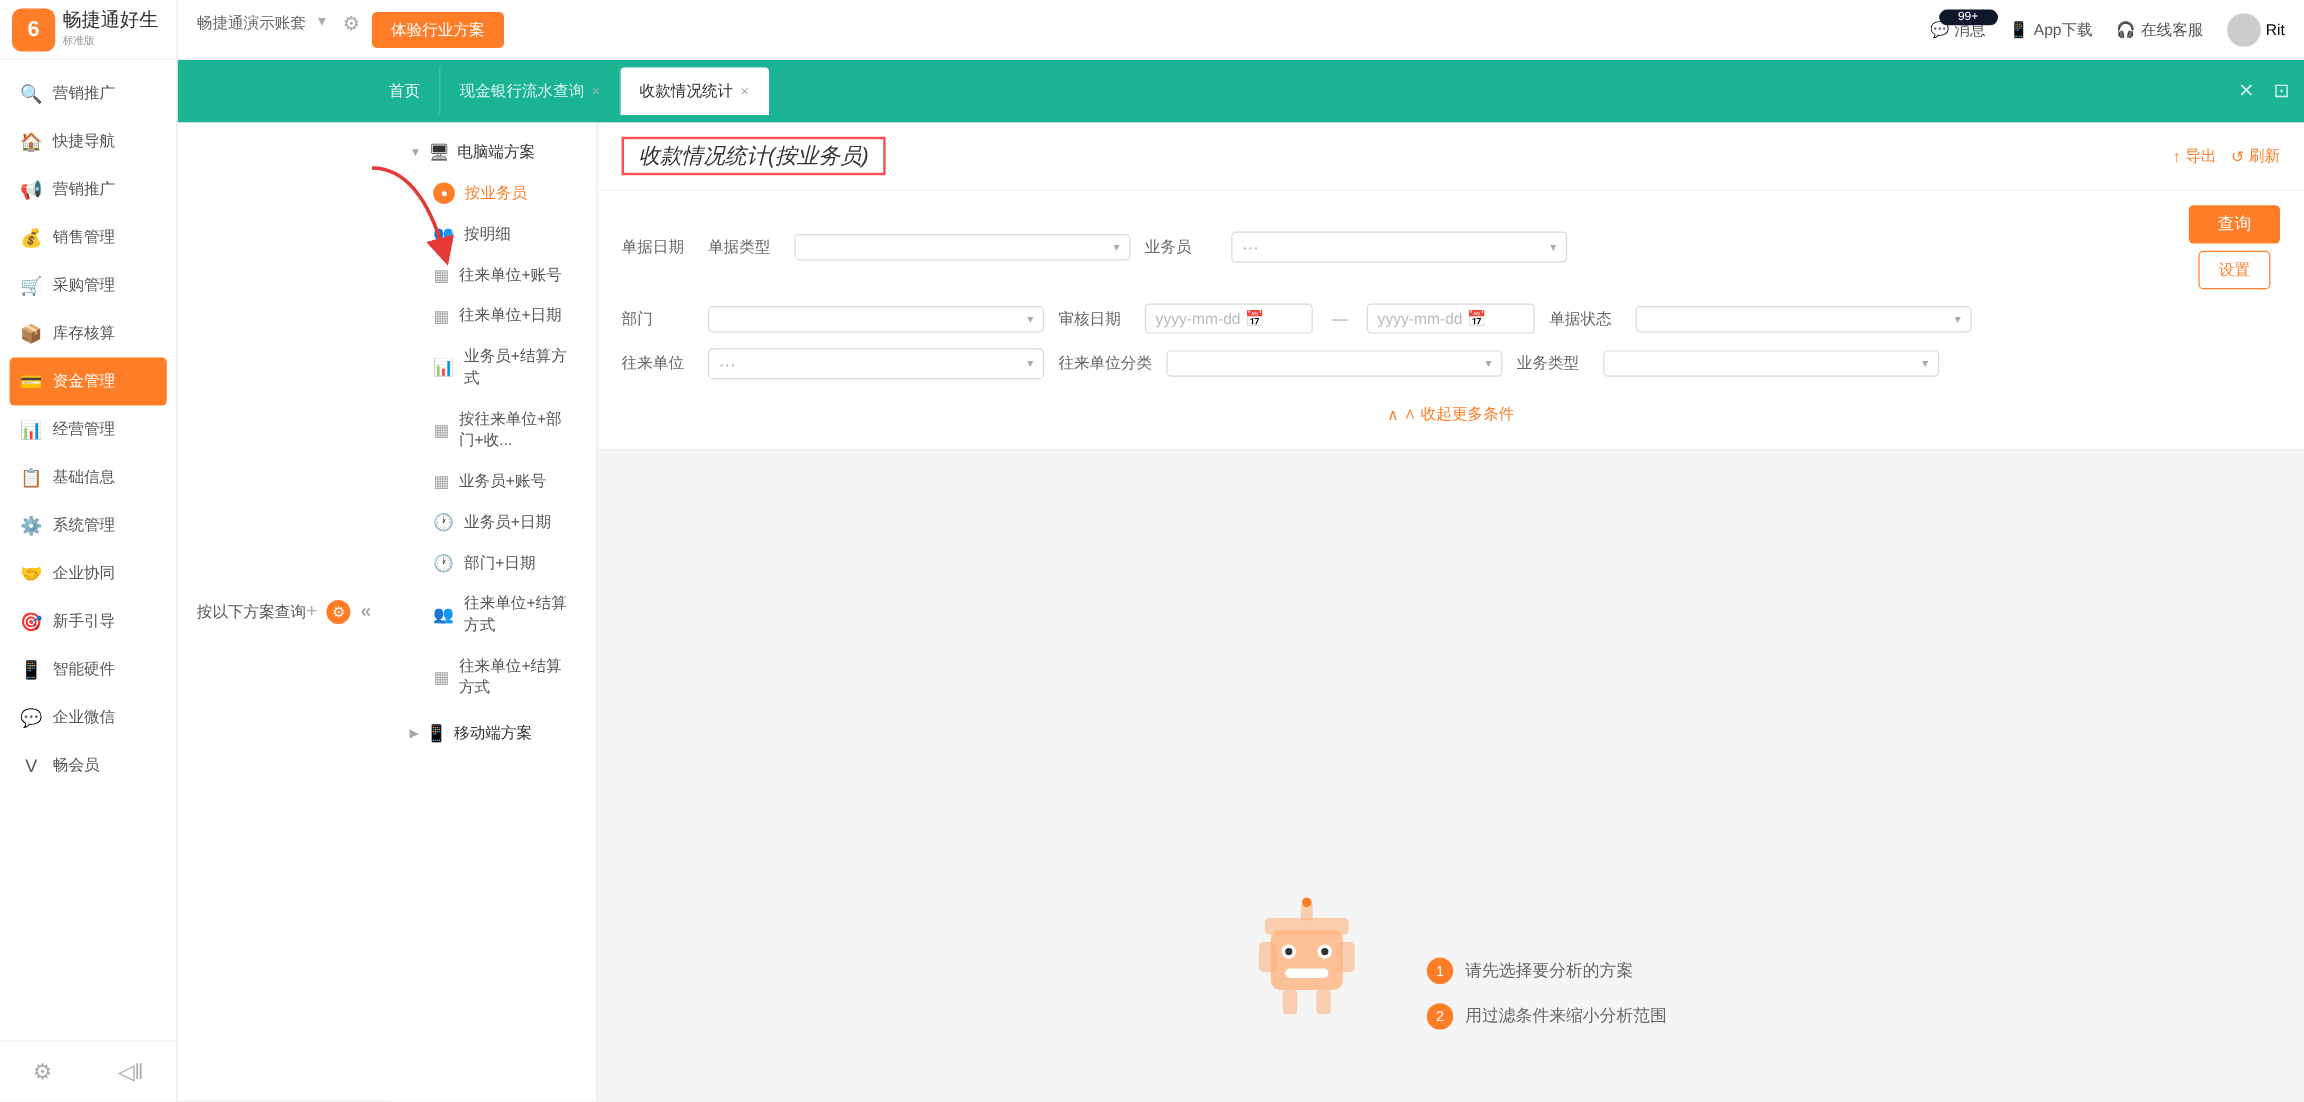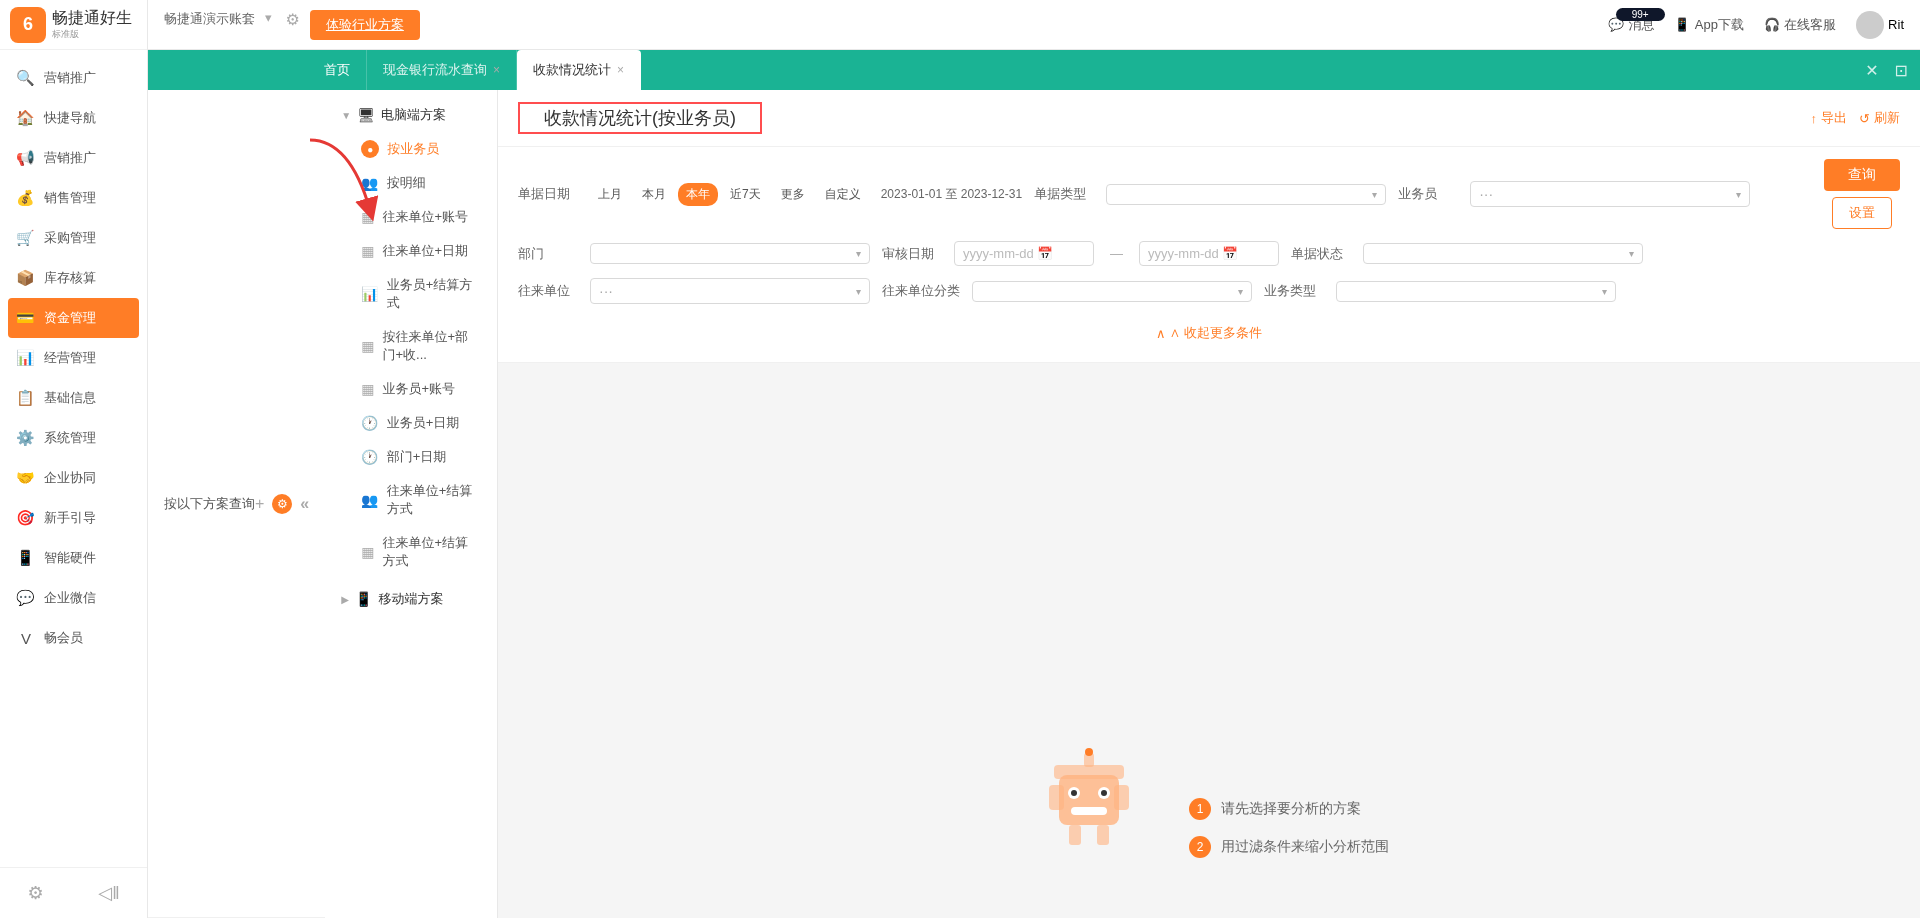--- a/index.html
+++ b/index.html
@@ -20,31 +20,31 @@
 
     
     .main { flex: 1; display: flex; flex-direction: column; overflow: hidden; }
 
     
     .top-header { height: 50px; background: #fff; display: flex; align-items: center; padding: 0 16px; border-bottom: 1px solid #e8e8e8; justify-content: space-between; }
     .top-header-left { display: flex; align-items: flex-start; gap: 10px; }
     .header-company { font-size: 13px; color: #666; }
     .header-dropdown { color: #aaa; cursor: pointer; }
     .header-gear { color: #aaa; cursor: pointer; font-size: 16px; margin-left: 4px; }
-    .header-trial-btn { background: #ff7d26; color: white; border: none; border-radius: 4px; padding: 6px 16px; font-size: 13px; cursor: pointer; text-decoration: underline; }
+    .header-trial-btn { background: #ff7d26; color: white; border: none; border-radius: 4px; padding: 6px 16px; font-size: 13px; cursor: pointer; }
     .top-header-right { display: flex; align-items: center; gap: 20px; }
     .header-msg { display: flex; align-items: center; gap: 4px; color: #555; font-size: 13px; cursor: pointer; position: relative; }
     .msg-badge { background: #0f172a; color: white; border-radius: 10px; font-size: 10px; padding: 1px 16px; position: absolute; top: -8px; right: -10px; }
     .header-app { display: flex; align-items: center; gap: 4px; color: #555; font-size: 13px; cursor: pointer; }
     .header-service { display: flex; align-items: center; gap: 4px; color: #555; font-size: 13px; cursor: pointer; }
     .header-user { display: flex; align-items: center; gap: 4px; }
     .user-avatar { width: 28px; height: 28px; border-radius: 50%; background: #ddd; }
 
     
-    .tab-bar { height: 40px; background: #1ab394; display: flex; align-items: center; padding: 0 0 0 160px; }
+    .tab-bar { height: 52px; background: #1ab394; display: flex; align-items: center; padding: 0 0 0 160px; }
     .tab-item { display: flex; align-items: center; padding: 0 16px; height: 40px; font-size: 13px; color: rgba(255,255,255,0.85); cursor: pointer; border-right: 1px solid rgba(255,255,255,0.2); gap: 6px; }
     .tab-item.home { color: white; font-weight: 500; }
     .tab-item.active { background: #fff; color: #333; border-radius: 4px 4px 0 0; }
     .tab-close { color: #aaa; font-size: 12px; cursor: pointer; }
     .tab-bar-right { margin-left: auto; display: flex; align-items: center; padding-right: 8px; gap: 8px; }
     .tab-window-btn { color: rgba(255,255,255,0.8); font-size: 16px; cursor: pointer; padding: 4px; }
 
     
     .page-content { flex: 1; display: flex; overflow: hidden; }
 
@@ -63,21 +63,21 @@
     .scheme-item.active { color: #ff7d26; }
     .scheme-item .item-icon { width: 18px; height: 18px; border-radius: 50%; background: #ff7d26; color: white; display: flex; align-items: center; justify-content: center; font-size: 10px; margin-right: 8px; flex-shrink: 0; }
     .scheme-item .item-icon-plain { margin-right: 8px; color: #aaa; font-size: 14px; }
     .mobile-group { margin-top: 4px; }
 
     
     .right-panel { flex: 1; display: flex; flex-direction: column; overflow: hidden; }
 
     
     .page-title-bar { padding: 12px 20px; background: #fff; border-bottom: 1px solid #f0f0f0; display: flex; align-items: center; justify-content: space-between; }
-    .page-title { font-size: 18px; font-weight: 500; color: #333; border: 2px solid #ff4d4f; padding: 2px 24px; }
+    .page-title { font-size: 18px; font-weight: 500; color: #333; border: 2px solid #ff4d4f; padding: 2px 12px; font-style: italic; }
     .title-actions { display: flex; gap: 12px; align-items: center; }
     .title-action-btn { display: flex; align-items: center; gap: 4px; color: #ff7d26; cursor: pointer; font-size: 13px; }
 
     
     .filter-area { background: #fff; padding: 12px 20px; border-bottom: 1px solid #f0f0f0; }
     .filter-row { display: flex; align-items: center; margin-bottom: 12px; gap: 12px; flex-wrap: wrap; }
     .filter-label { color: #666; font-size: 13px; white-space: nowrap; min-width: 60px; }
     .date-tabs { display: flex; gap: 4px; align-items: center; }
     .date-tab { padding: 3px 8px; font-size: 12px; color: #555; cursor: pointer; border-radius: 3px; }
     .date-tab.active { background: #ff7d26; color: white; border-radius: 10px; }
@@ -315,29 +315,20 @@
             <span>↺</span>
             <span>刷新</span>
           </div>
         </div>
       </div>
 
       <div class="filter-area">
 
         <div class="filter-row">
           <span class="filter-label">单据日期</span>
-          <div class="date-tabs">
-            <span class="date-tab">上月</span>
-            <span class="date-tab">本月</span>
-            <span class="date-tab active">本年</span>
-            <span class="date-tab">近7天</span>
-            <span class="date-tab">更多</span>
-            <span class="date-tab">自定义</span>
-            <span class="date-range">2023-01-01 至 2023-12-31</span>
-          </div>
           <span class="filter-label">单据类型</span>
           <div class="filter-select" style="flex:1;max-width:280px;">
             <span></span>
             <span class="select-arrow">▾</span>
           </div>
           <span class="filter-label">业务员</span>
           <div class="filter-select" style="flex:1;max-width:280px;">
             <span></span>
             <span class="filter-more">···</span>
             <span class="select-arrow">▾</span>

